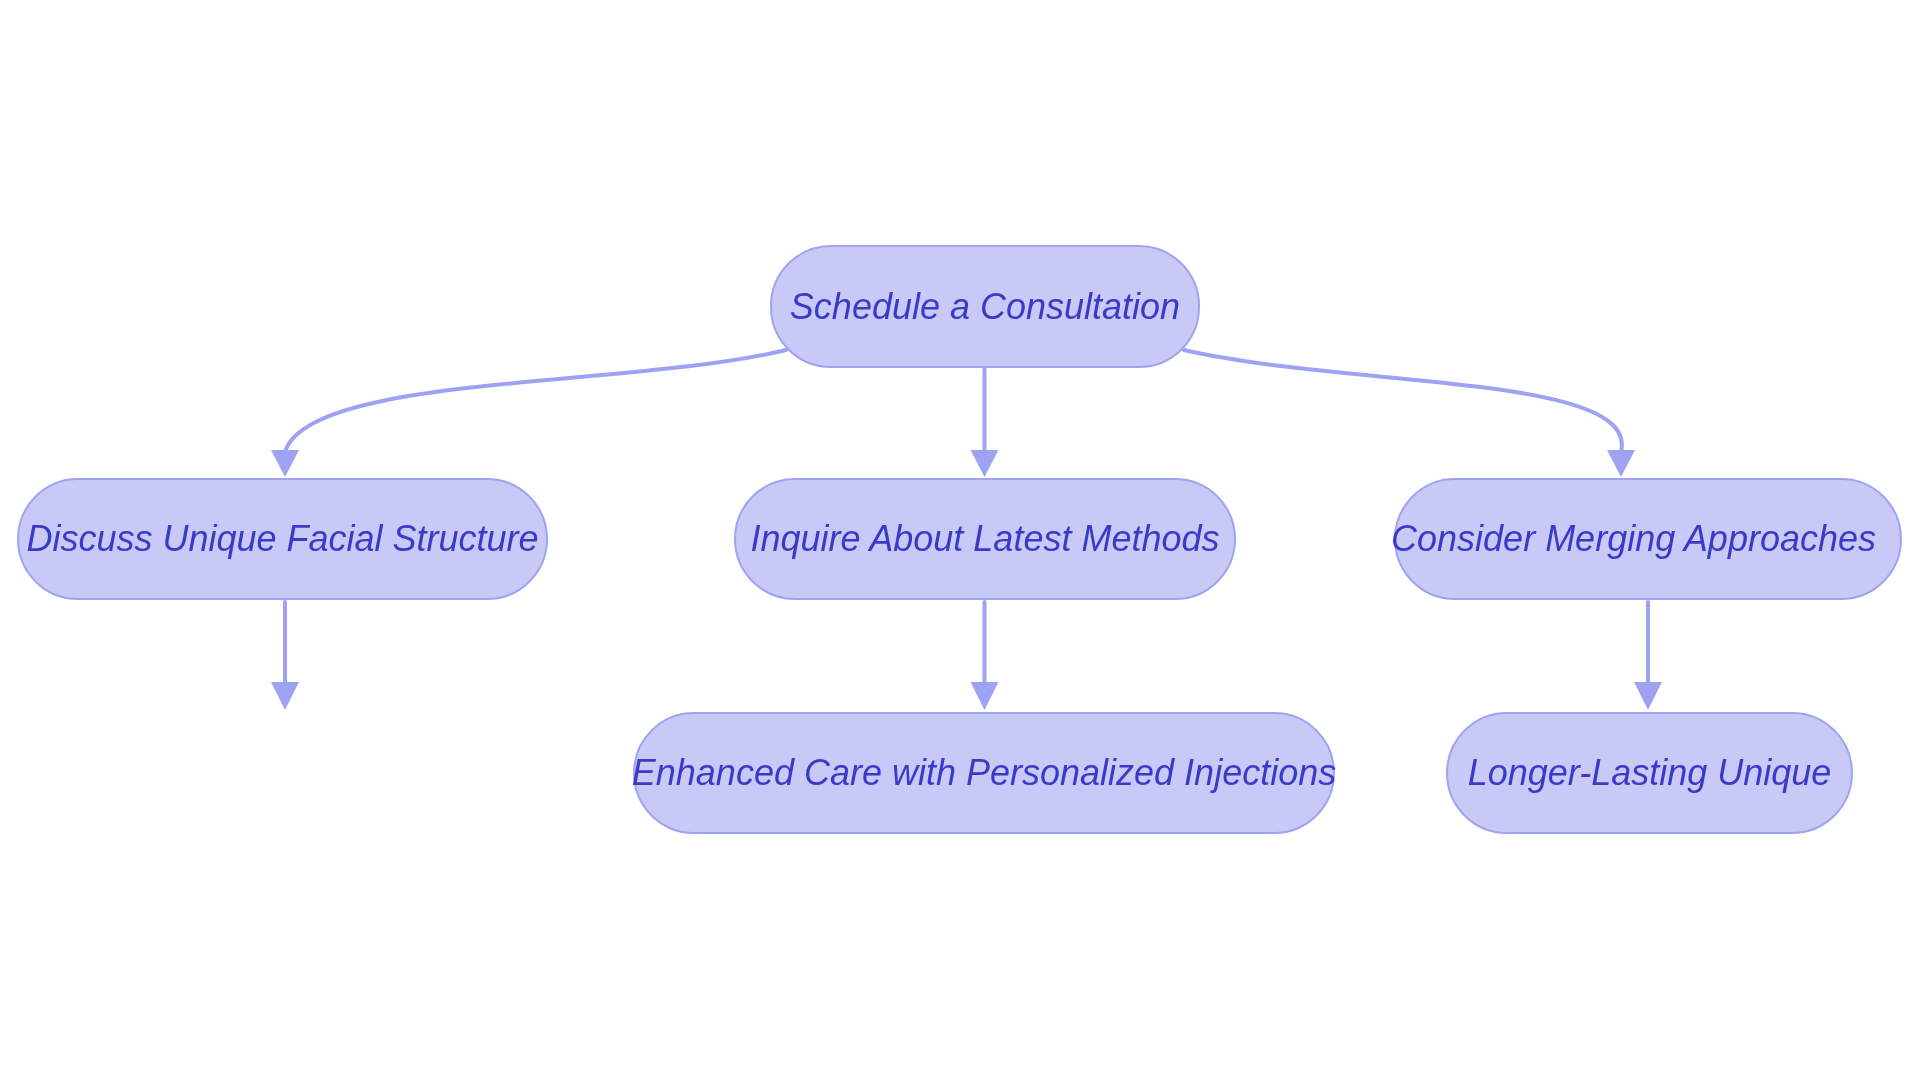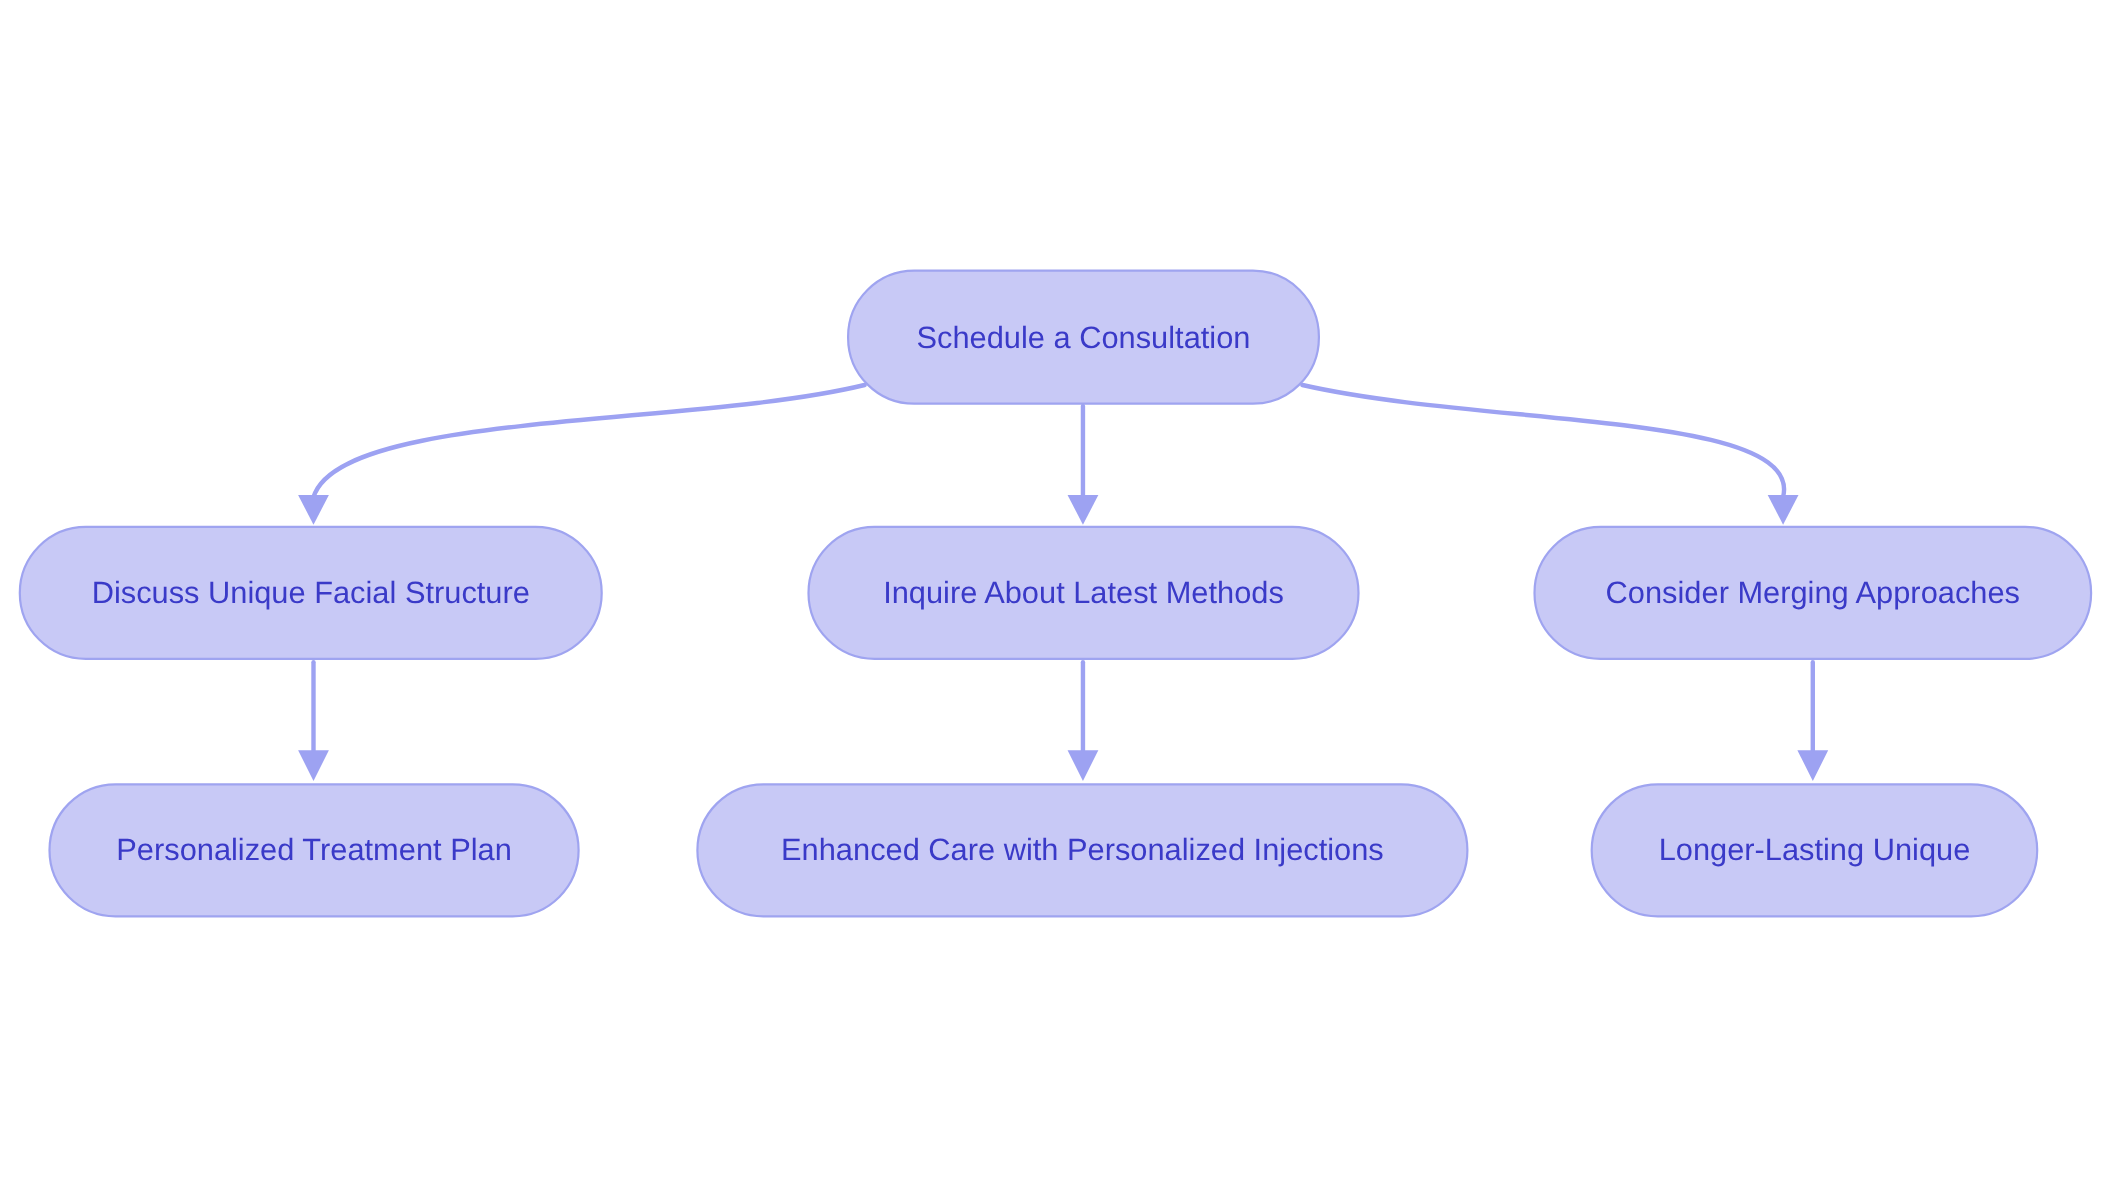--- a/index.html
+++ b/index.html
@@ -43,29 +43,30 @@
   .node {
     position: absolute;
     display: flex;
     align-items: center;
     justify-content: center;
     text-align: center;
     background: var(--node-fill);
     border: 2px solid var(--node-border);
     border-radius: 61px;
     color: var(--node-text);
-    font-size: 28px;
+    font-size: 36px;
     line-height: 1.2;
     padding: 0 24px;
     white-space: nowrap;
+    font-style: italic;
   }
   .node-schedule  { left: 770px;  top: 245px; width: 430px; height: 123px; }
   .node-discuss   { left: 17px;   top: 478px; width: 531px; height: 122px; }
   .node-inquire   { left: 734px;  top: 478px; width: 502px; height: 122px; }
-  .node-consider  { left: 1394px; top: 478px; width: 508px; height: 122px; }
+  .node-consider  { left: 1394px; top: 478px; width: 508px; height: 122px; justify-content: flex-end; }
   .node-plan      { left: 44px;   top: 712px; width: 483px; height: 122px; }
   .node-enhanced  { left: 633px;  top: 712px; width: 702px; height: 122px; }
   .node-results   { left: 1446px; top: 712px; width: 407px; height: 122px; }
 </style>
 </head>
 <body>
 
 <div class="canvas">
 
   <svg class="edges" viewBox="0 0 1920 1083" xmlns="http://www.w3.org/2000/svg">
@@ -104,23 +105,20 @@
   </div>
 
   <div class="node node-discuss">
     <span>Discuss Unique Facial Structure</span>
   </div>
 
   <div class="node node-consider">
     <span>Consider Merging Approaches</span>
   </div>
 
-  <div class="node node-plan">
-    <span>Personalized Treatment Plan</span>
-  </div>
 
   <div class="node node-enhanced">
     <span>Enhanced Care with Personalized Injections</span>
   </div>
 
   <div class="node node-results">
     <span>Longer-Lasting Unique</span>
   </div>
 
 </div>

